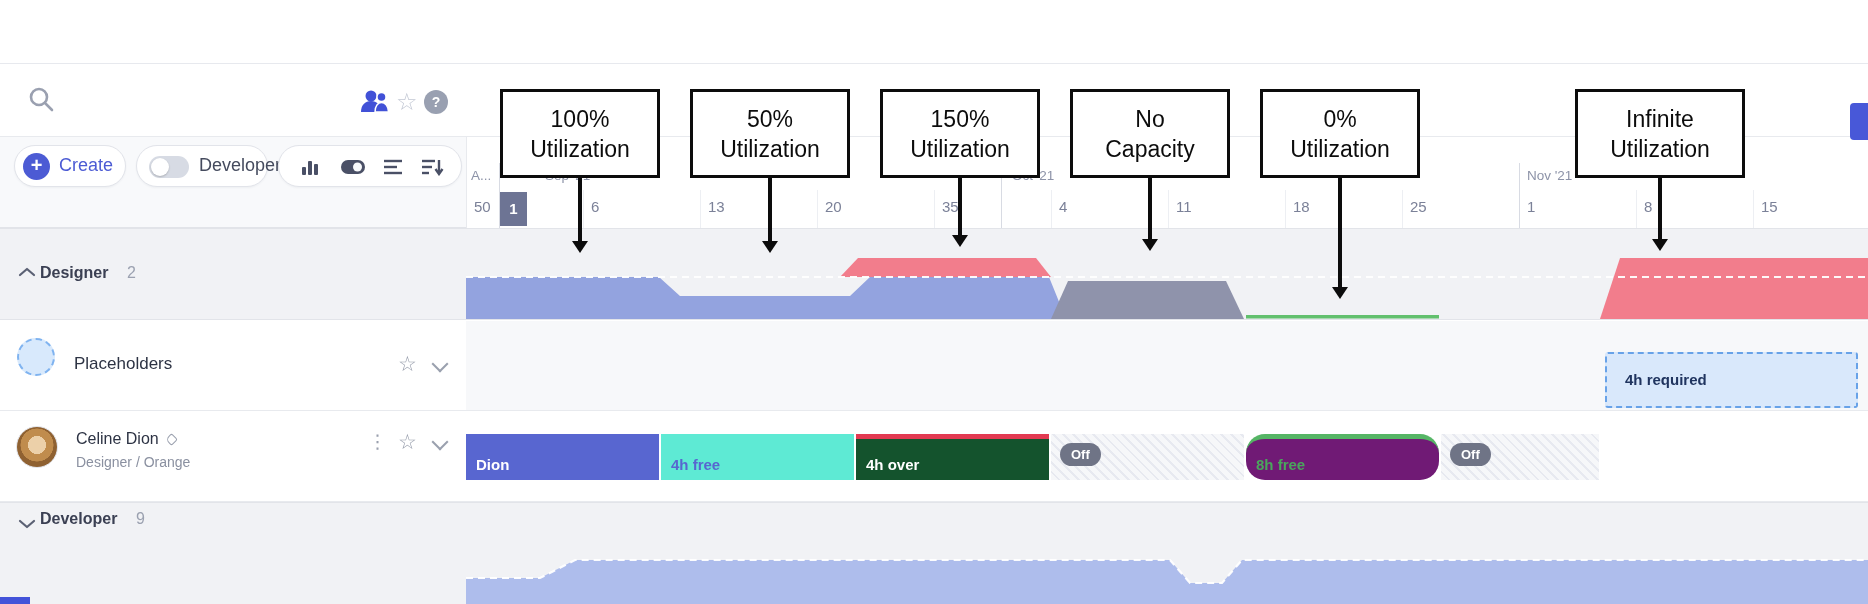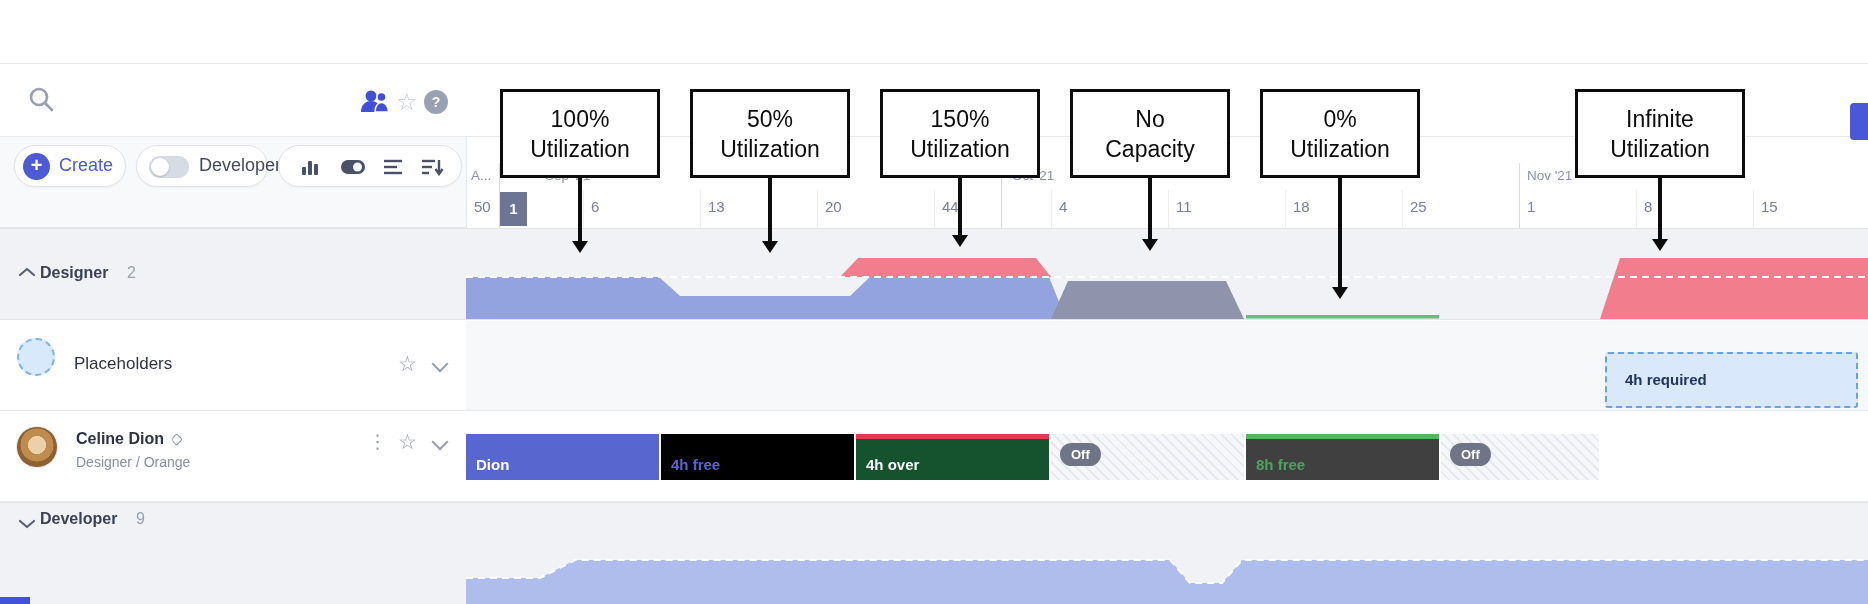--- a/index.html
+++ b/index.html
@@ -59,31 +59,31 @@
   .ph-avatar { left:17px; top:338px; width:38px; height:38px; border-radius:50%; background:#d8e9fc; border:2px dashed #7fb3f0; }
   .ph-name { left:74px; top:354px; font-size:17px; color:#2d3344; }
   .row-icon { color:#9aa0ae; font-size:21px; }
   .chevdown { width:12px; height:12px; border-right:2px solid #9aa0ae; border-bottom:2px solid #9aa0ae; transform:rotate(45deg); }
 
   .req-block { left:1605px; top:352px; width:253px; height:56px; background:#d9e8fb; border:2px dashed #68a2e8; border-radius:3px;
                font-size:15px; font-weight:bold; color:#20345f; line-height:52px; padding-left:18px; }
 
   .celine-avatar { left:16px; top:426px; width:42px; height:42px; border-radius:50%;
                    background:radial-gradient(circle at 50% 45%, #ecd0a9 0 30%, #c08c4d 31% 55%, #8f6131 56% 100%); border:1px solid #e2e4ea; }
-  .p-name { left:76px; top:430px; font-size:16px; font-weight:bold; color:#2d3344; }
+  .p-name { left:76px; top:430px; font-size:16px; font-weight:normal; color:#2d3344; }
   .p-role { left:76px; top:454px; font-size:14px; color:#8a90a0; }
   .tag-icon { display:inline-block; width:9px; height:9px; border:1.6px solid #9aa0ae; border-radius:2px 2px 2px 5px; transform:rotate(45deg); margin-left:8px; }
 
   
   .block { position:absolute; top:434px; height:46px; display:flex; align-items:flex-end; padding:0 0 7px 10px; font-size:15px; font-weight:bold; }
   .blk-full { background:#5866d0; color:#fff; }
-  .blk-lite { background:#000000; color:#5866d0; }
+  .blk-lite { background:#5eead4; color:#5866d0; }
   .blk-over { background:#14532d; color:#fff; border-top:5px solid #e23a52; }
   .blk-off  { background:repeating-linear-gradient(45deg,#f6f7f9 0 5px,#e7e9f0 5px 7px); }
-  .blk-green{ background:#404040; color:#4aa65c; border-top:5px solid #55b565; }
+  .blk-green{ background:#701a75; color:#4aa65c; border-top:5px solid #55b565;border-radius:19px; }
   .off-pill { position:absolute; left:9px; top:9px; height:23px; border-radius:12px; background:#6f7486; color:#fff;
               font-size:13px; font-weight:bold; line-height:23px; padding:0 11px; }
 
   
   .callout { position:absolute; top:89px; height:89px; background:#fff; border:3px solid #0c0c0c; z-index:60;
              display:flex; flex-direction:column; justify-content:center; align-items:center;
              font-size:23px; color:#0c0c0c; line-height:30px; text-align:center; }
   .arrow-shaft { position:absolute; width:4px; background:#0c0c0c; z-index:59; }
   .arrow-head { position:absolute; width:0; height:0; border-left:8px solid transparent; border-right:8px solid transparent; border-top:12px solid #0c0c0c; z-index:59; }
 
@@ -177,21 +177,21 @@
   <div class="abs vsep-week" style="left:1285px"></div>
     <div class="abs vsep-week" style="left:1402px"></div>
   <div class="abs vsep-week" style="left:1636px"></div>
     <div class="abs vsep-week" style="left:1753px"></div>
 
   <div class="abs date-label" style="left:474px">50</div>
   <div class="abs today-cell">1</div>
   <div class="abs date-label" style="left:591px">6</div>
   <div class="abs date-label" style="left:708px">13</div>
   <div class="abs date-label" style="left:825px">20</div>
-  <div class="abs date-label" style="left:942px">44</div>
+  <div class="abs date-label" style="left:942px">35</div>
   <div class="abs date-label" style="left:1059px">4</div>
   <div class="abs date-label" style="left:1176px">11</div>
   <div class="abs date-label" style="left:1293px">18</div>
   <div class="abs date-label" style="left:1410px">25</div>
   <div class="abs date-label" style="left:1527px">1</div>
   <div class="abs date-label" style="left:1644px">8</div>
   <div class="abs date-label" style="left:1761px">15</div>
 
   <div class="abs blue-btn"></div>
 

